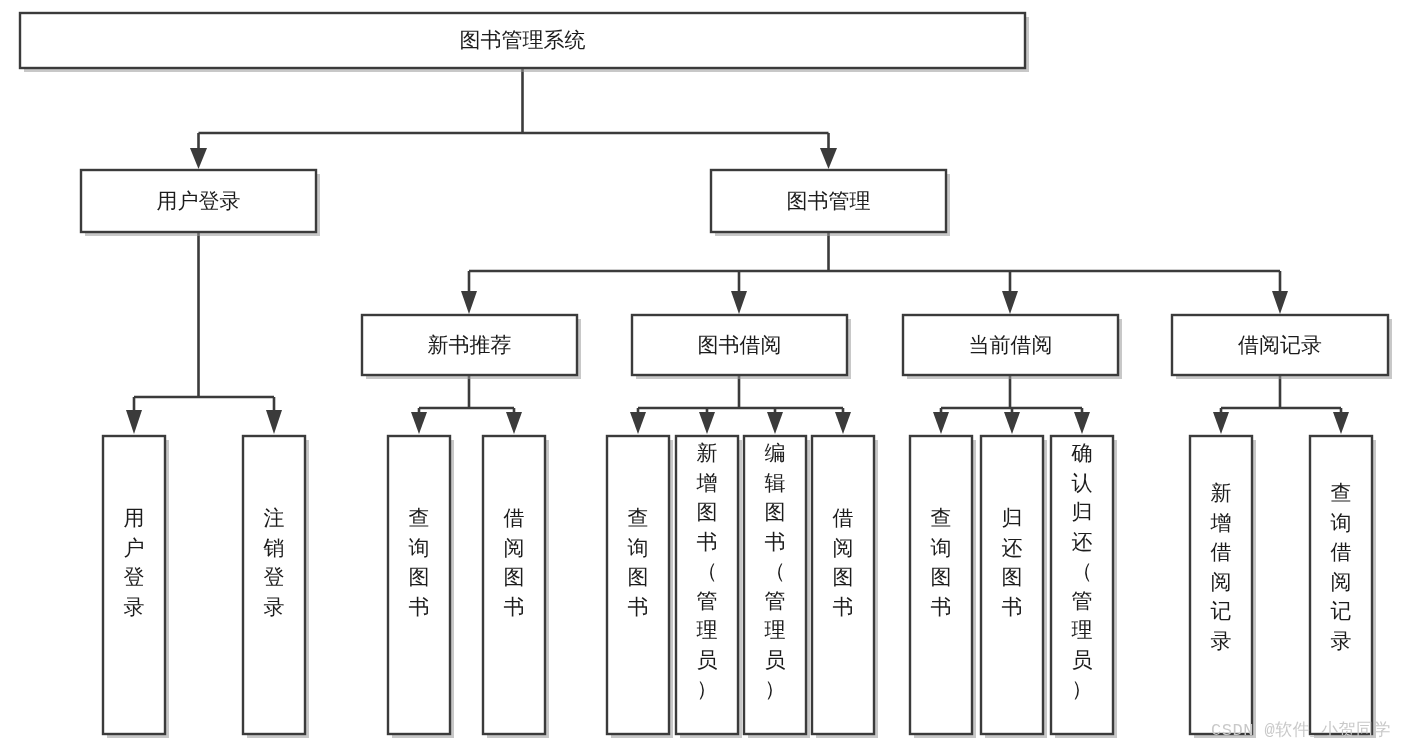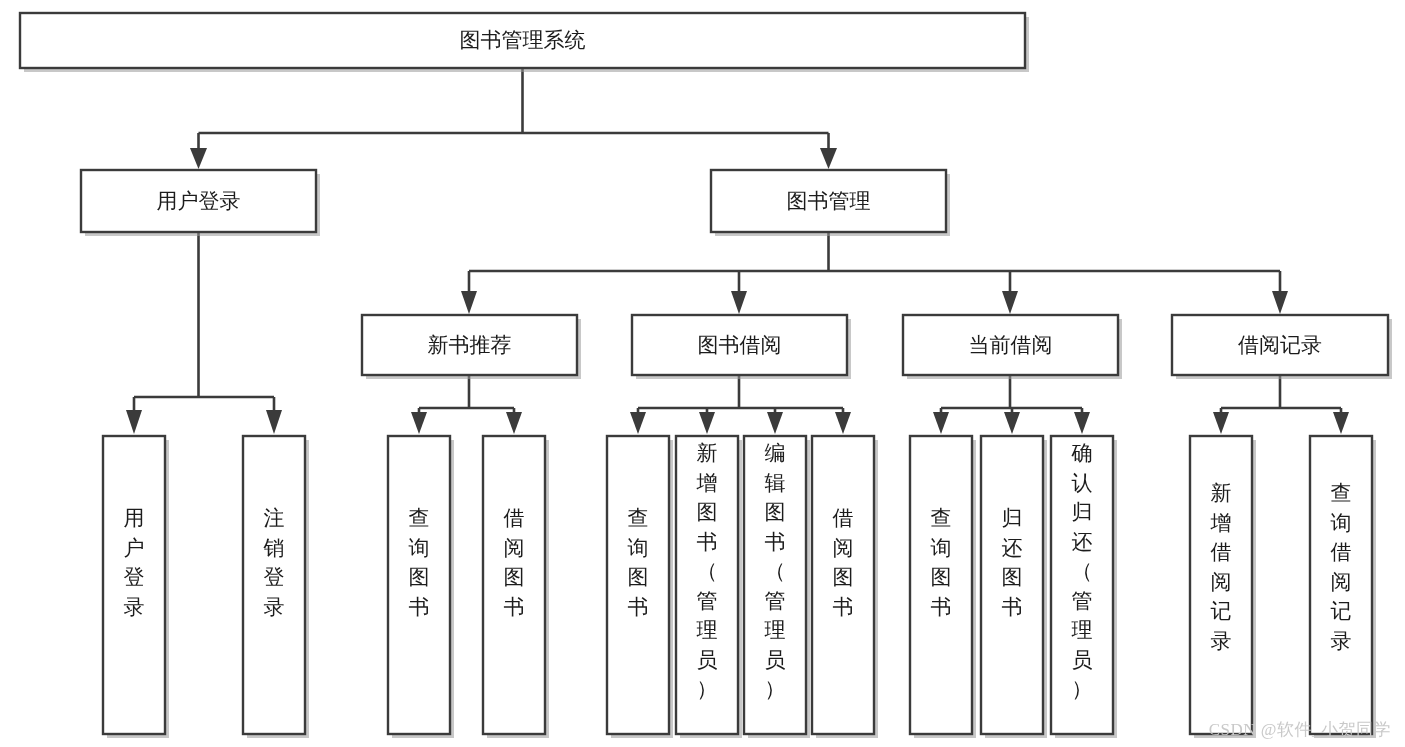--- a/index.html
+++ b/index.html
@@ -55,21 +55,21 @@
   .node-label-v {
     font-family: "Liberation Sans", "DejaVu Sans", sans-serif;
     font-size: 21px;
     fill: #1c1c1c;
     text-anchor: middle;
   }
   .watermark {
     position: absolute;
     right: 14px;
     bottom: 6px;
-    font-family: Liberation Serif, serif;
+    font-family: Liberation Mono, monospace;
     font-size: 17px;
     color: #c9c9c9;
     letter-spacing: 0.5px;
     white-space: nowrap;
     user-select: none;
   }
 </style>
 </head>
 <body>
 

